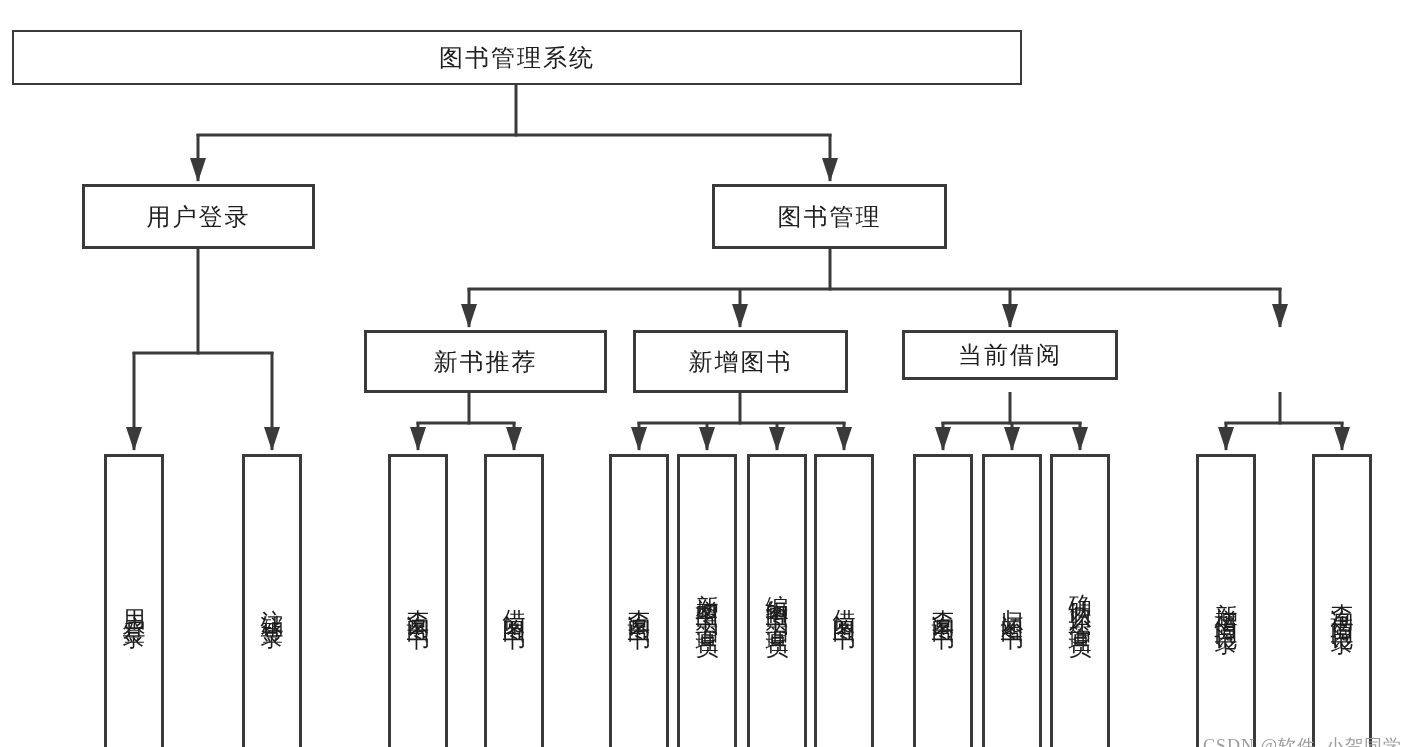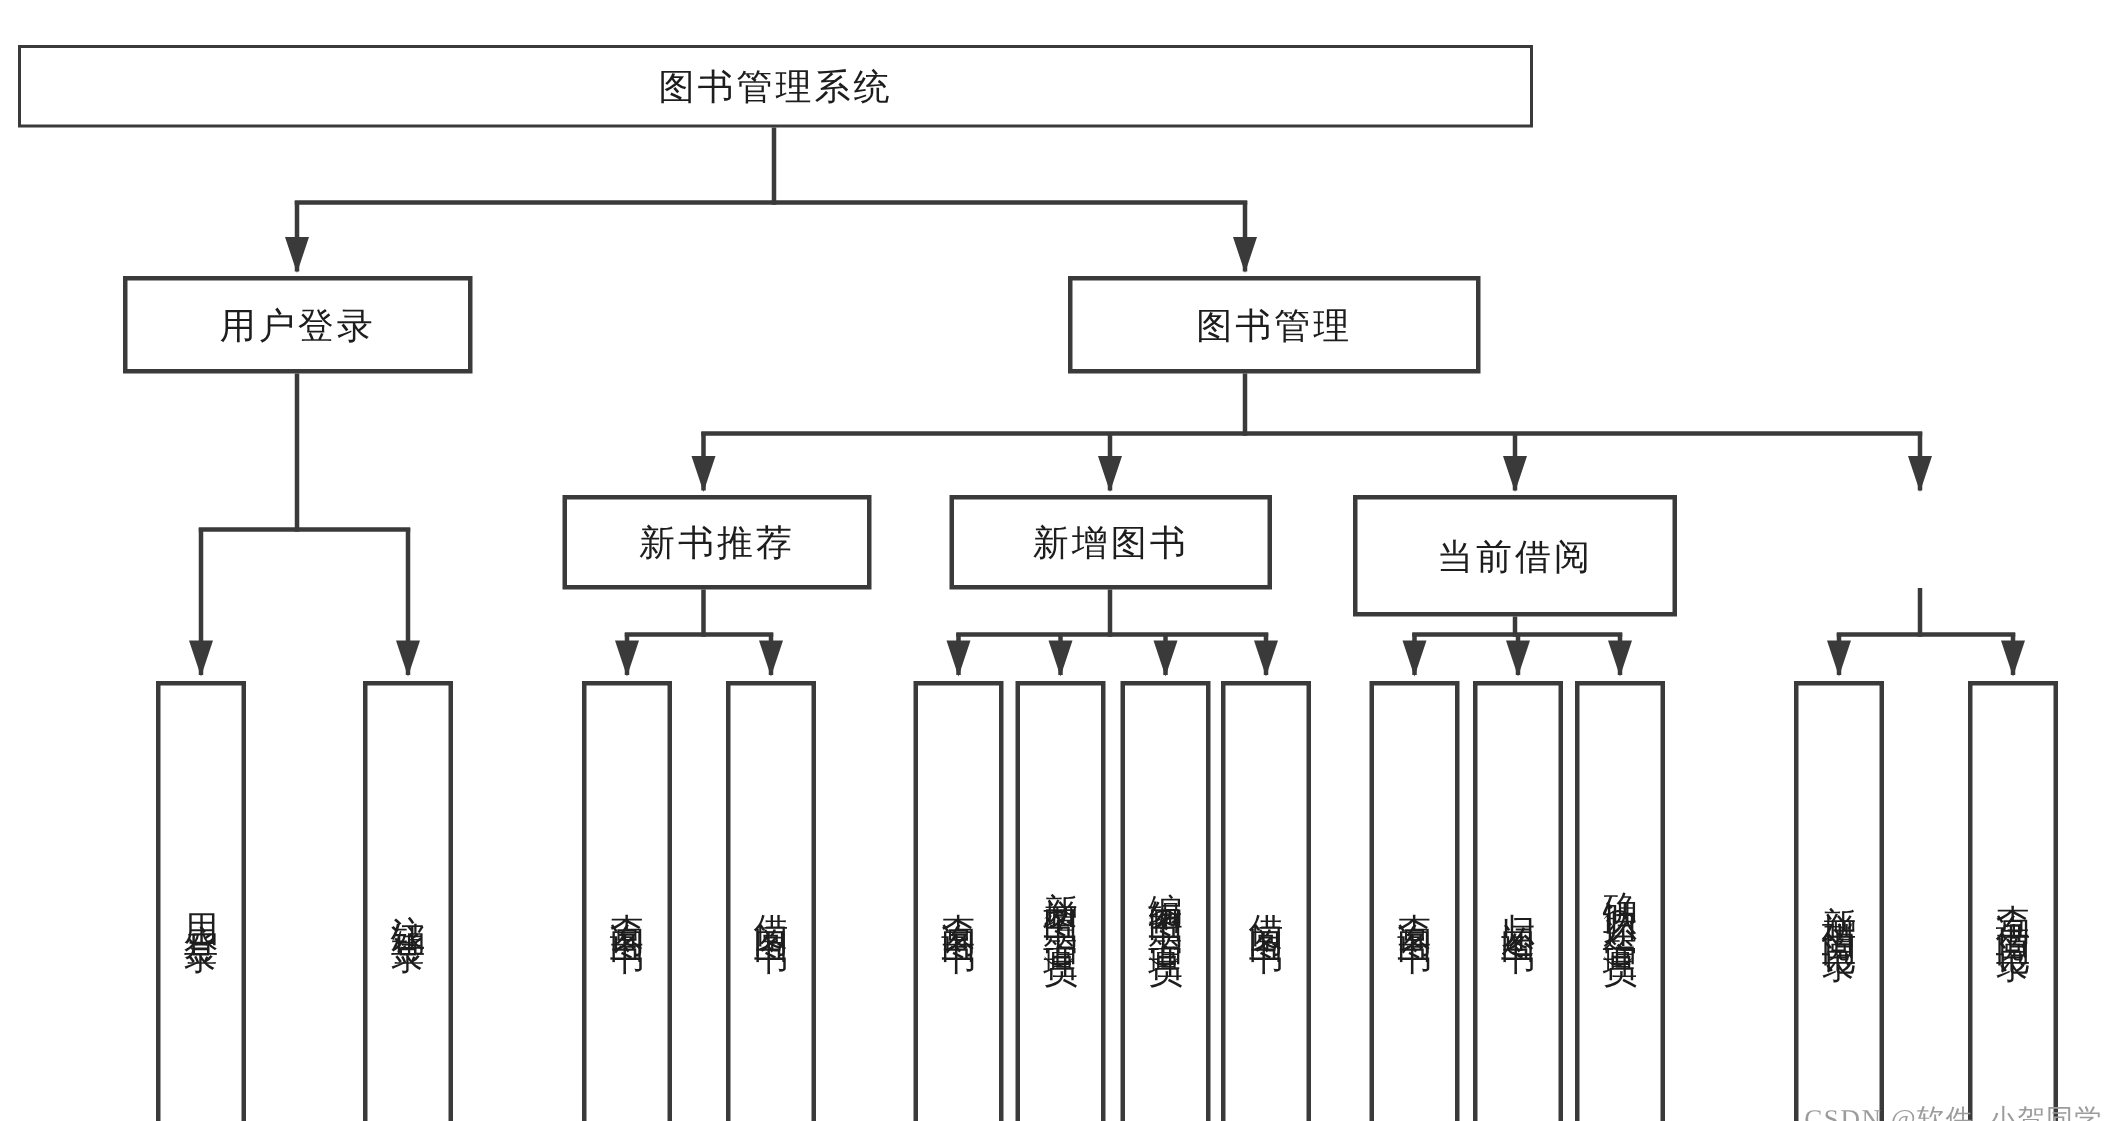--- a/index.html
+++ b/index.html
@@ -111,31 +111,31 @@
     </g>
   </svg>
 
   <div class="box root-box" style="left:12px; top:13px; width:1010px; height:55px;">
     <span class="hlbl">图书管理系统</span>
   </div>
 
   <div class="box" style="left:82px; top:167px; width:233px; height:65px;">
     <span class="hlbl">用户登录</span>
   </div>
-  <div class="box" style="left:712px; top:167px; width:275px; height:65px;">
+  <div class="box" style="left:712px; top:167px; width:235px; height:65px;">
     <span class="hlbl">图书管理</span>
   </div>
 
-  <div class="box" style="left:375px; top:313px; width:206px; height:63px;">
+  <div class="box" style="left:364px; top:313px; width:243px; height:63px;">
     <span class="hlbl">新书推荐</span>
   </div>
   <div class="box" style="left:633px; top:313px; width:215px; height:63px;">
     <span class="hlbl">新增图书</span>
   </div>
-  <div class="box" style="left:902px; top:313px; width:216px; height:81px;">
+  <div class="box" style="left:902px; top:313px; width:216px; height:50px;">
     <span class="hlbl">当前借阅</span>
   </div>
 
   <div class="box vbox" style="left:104px;">
     <span class="vlbl">用户登录</span>
   </div>
   <div class="box vbox" style="left:242px;">
     <span class="vlbl">注销登录</span>
   </div>
 

